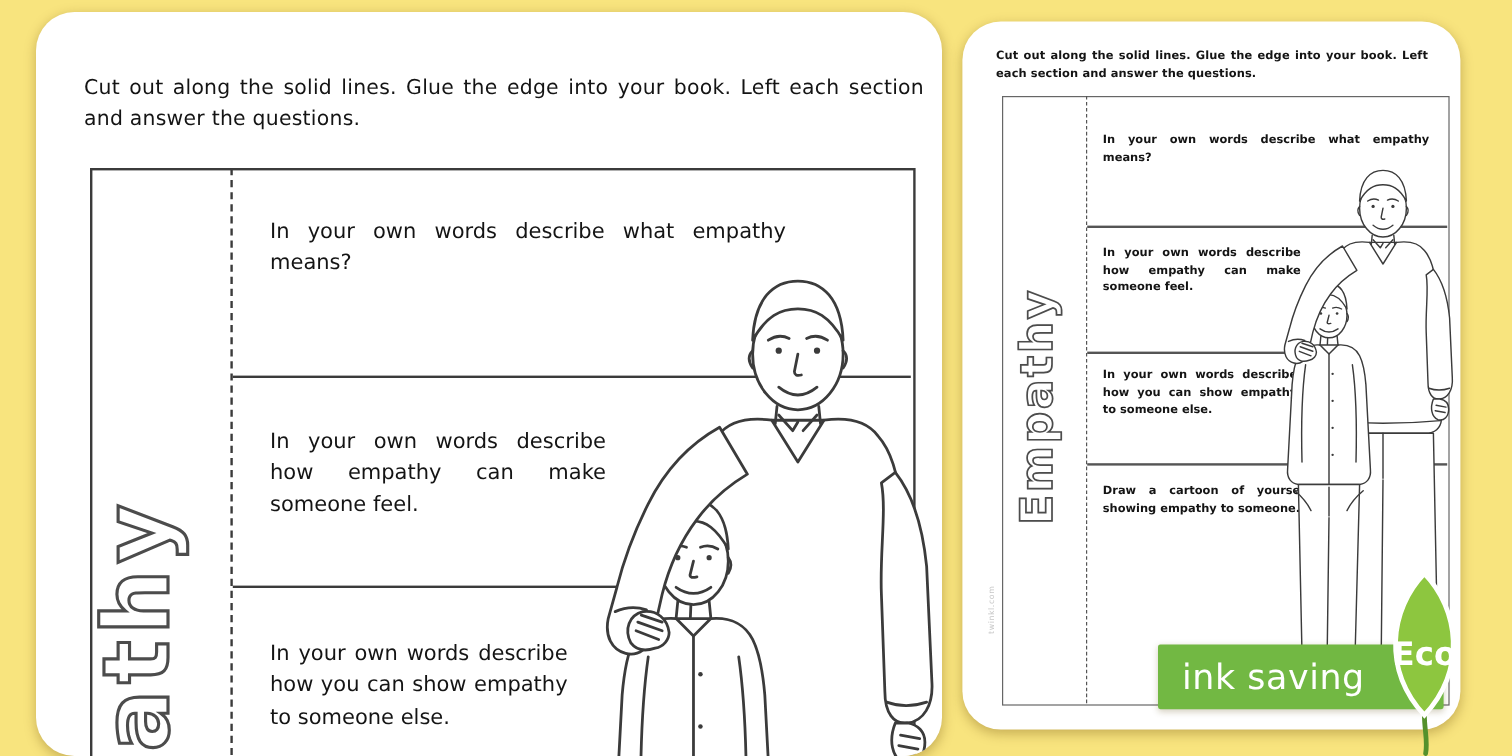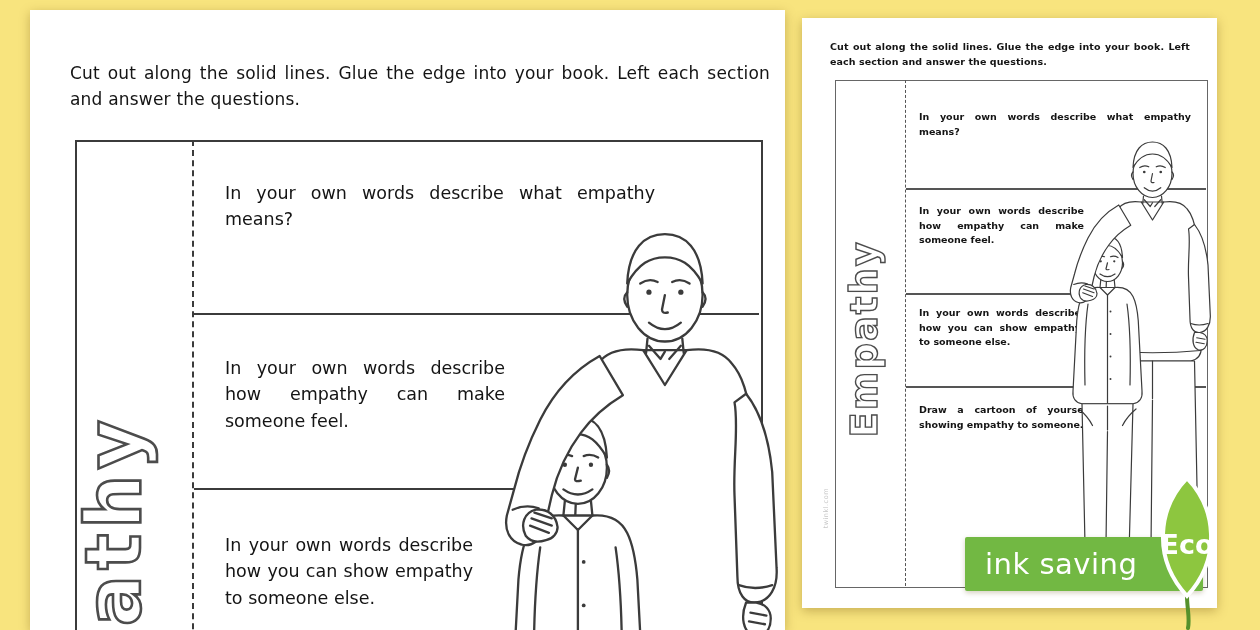--- a/index.html
+++ b/index.html
@@ -6,20 +6,21 @@
   body{
     width:1260px;height:630px;position:relative;overflow:hidden;
     background:#f8e47e;
     font-family:"DejaVu Sans", sans-serif;
     color:#141414;
   }
   .abs{position:absolute;}
   .page{
     position:absolute;background:#ffffff;overflow:hidden;
     box-shadow:0 3px 10px rgba(120,90,20,.38);
+    border-radius:32px;
   }
   #page-left{left:30px;top:10px;width:755px;height:620px;}
   #page-right{left:802px;top:18px;width:415px;height:590px;}
 
   
   .instructions-l{
     left:40px;top:50px;width:700px;
     font-size:17px;line-height:1.55;text-align:justify;letter-spacing:.2px;
   }
   .box-l{

